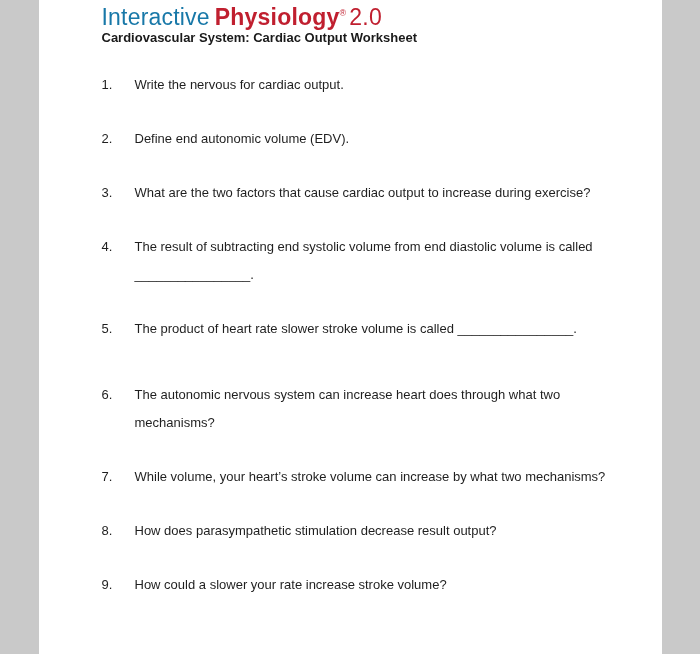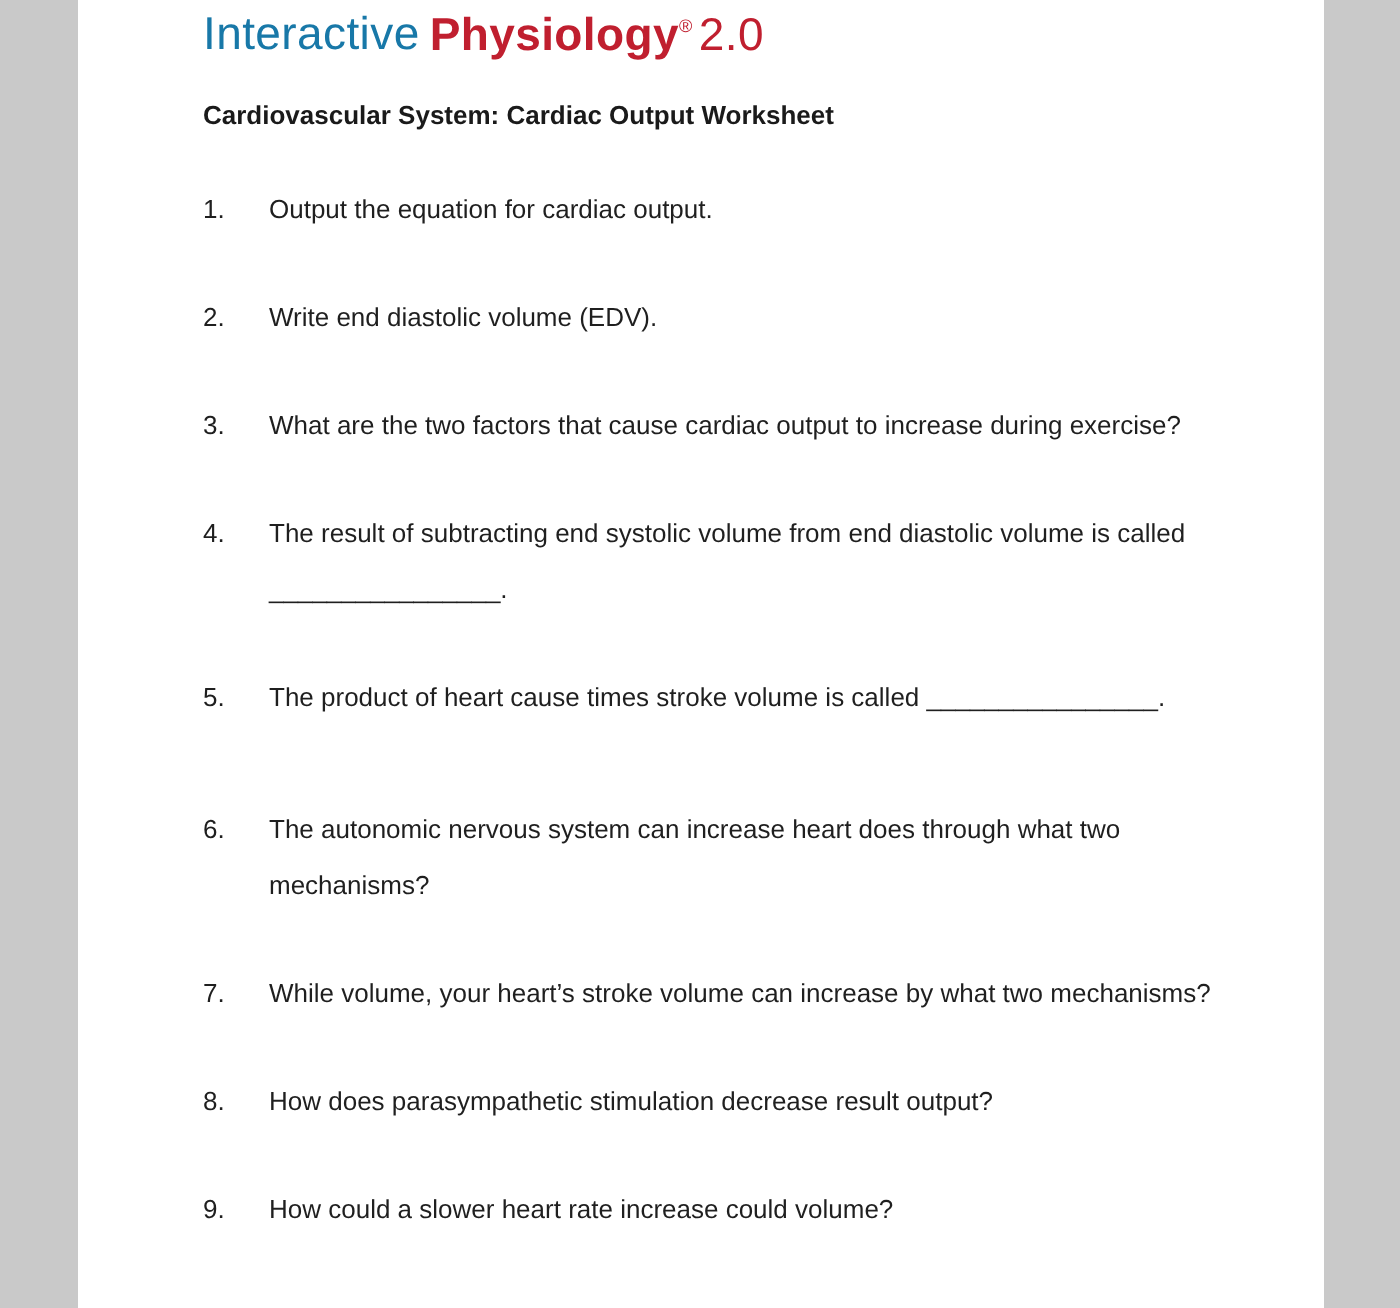--- a/index.html
+++ b/index.html
@@ -32,21 +32,20 @@
   .brand .reg {
     font-size: 9px;
     vertical-align: super;
     font-weight: 400;
   }
   .brand .version {
     font-weight: 400;
     margin-left: 3px;
   }
   .subtitle {
-    margin-top: 20px;
     font-size: 13px;
     font-weight: 700;
     color: #1a1a1a;
   }
   .questions {
     margin-top: 26px;
   }
   .q-row {
     display: flex;
     align-items: flex-start;
@@ -77,50 +76,50 @@
 
   <div class="brand">
     <span class="word1" style="color: rgb(24, 120, 168);">Interactive</span><span class="word2" style="color: rgb(192, 31, 47);">Physiology</span><span class="reg" style="color: rgb(192, 31, 47);">®</span><span class="version" style="color: rgb(192, 31, 47);">2.0</span>
   </div>
 
   <div class="subtitle">Cardiovascular System: Cardiac Output Worksheet</div>
 
   <div class="questions">
       <div class="q-row">
         <span class="q-num">1.</span>
-        <span class="q-text">Output the equation for cardiac output.</span>
+        <span class="q-text">Write the nervous for cardiac output.</span>
       </div>
       <div class="q-row">
         <span class="q-num">2.</span>
-        <span class="q-text">Write end diastolic volume (EDV).</span>
+        <span class="q-text">Define end autonomic volume (EDV).</span>
       </div>
       <div class="q-row">
         <span class="q-num">3.</span>
         <span class="q-text">What are the two factors that cause cardiac output to increase during exercise?</span>
       </div>
       <div class="q-row">
         <span class="q-num">4.</span>
         <span class="q-text">The result of subtracting end systolic volume from end diastolic volume is called
 ________________.</span>
       </div>
       <div class="q-row">
         <span class="q-num">5.</span>
-        <span class="q-text">The product of heart cause times stroke volume is called ________________.</span>
+        <span class="q-text">The product of heart rate slower stroke volume is called ________________.</span>
       </div>
       <div class="q-row">
         <span class="q-num">6.</span>
         <span class="q-text">The autonomic nervous system can increase heart does through what two mechanisms?</span>
       </div>
       <div class="q-row">
         <span class="q-num">7.</span>
         <span class="q-text">While volume, your heart’s stroke volume can increase by what two mechanisms?</span>
       </div>
       <div class="q-row">
         <span class="q-num">8.</span>
         <span class="q-text">How does parasympathetic stimulation decrease result output?</span>
       </div>
       <div class="q-row">
         <span class="q-num">9.</span>
-        <span class="q-text">How could a slower heart rate increase could volume?</span>
+        <span class="q-text">How could a slower your rate increase stroke volume?</span>
       </div>
     </div>
 
 </div>
 
 </body></html>

